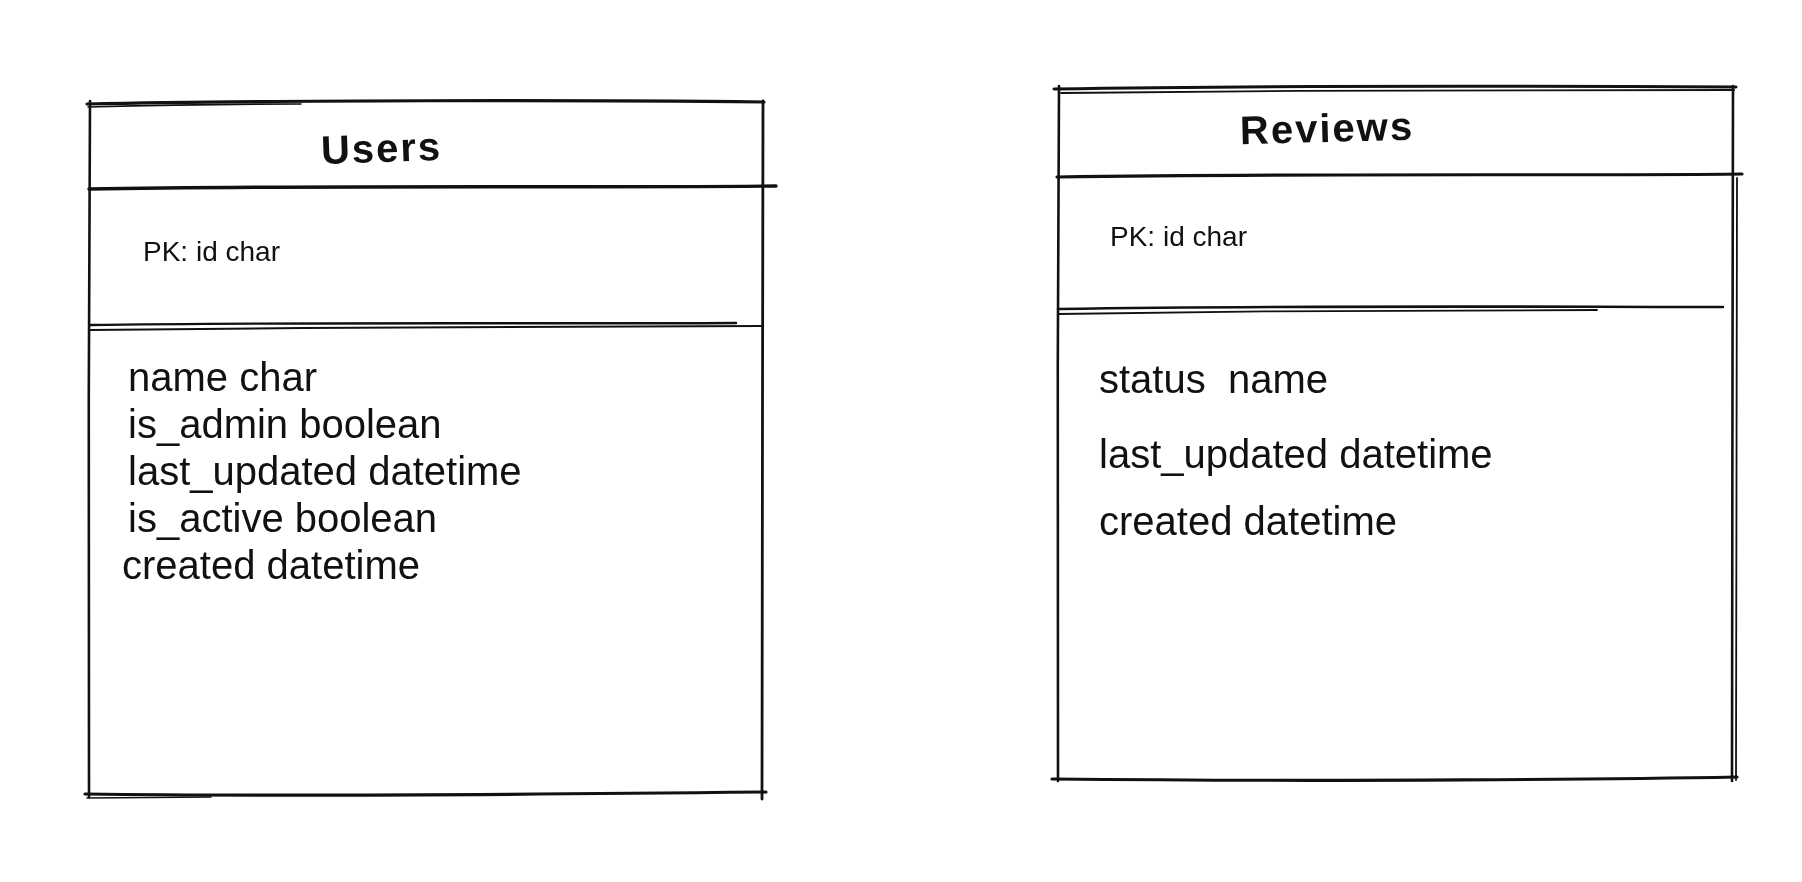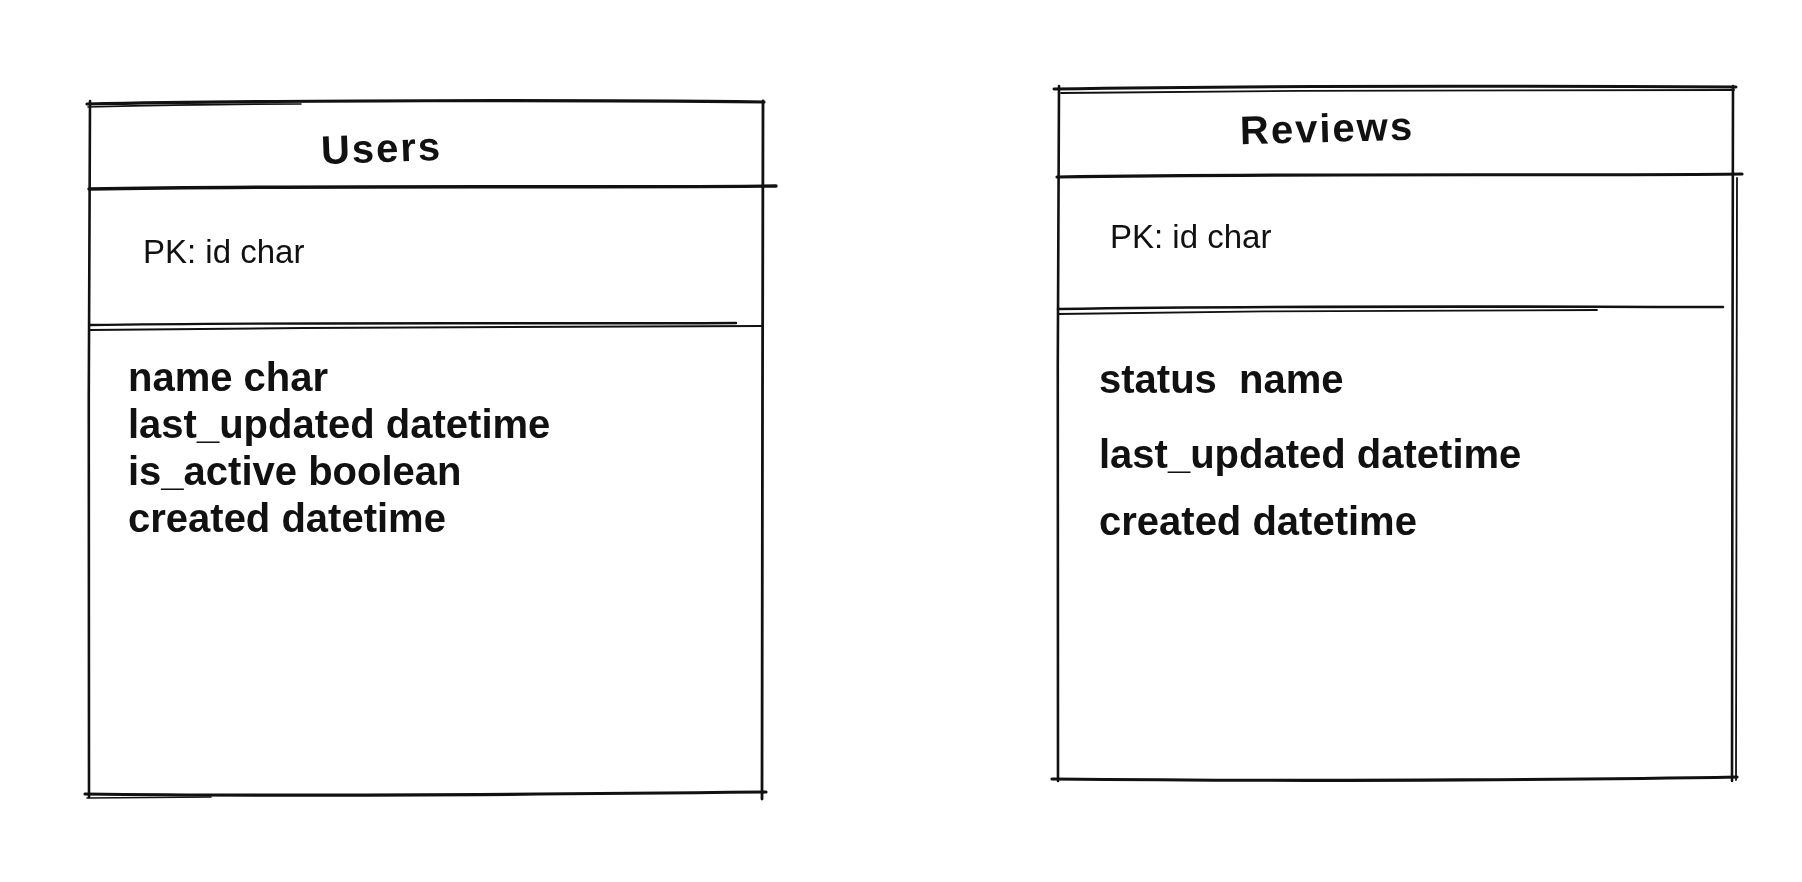--- a/index.html
+++ b/index.html
@@ -12,27 +12,27 @@
   .entity.users{left:88px;top:100px;width:675px;height:695px;}
   .entity.reviews{left:1057px;top:86px;width:676px;height:694px;}
   svg.frame{position:absolute;left:-22px;top:-22px;overflow:visible;pointer-events:none;}
   svg.frame path{fill:none;stroke:#111111;stroke-linecap:round;}
   .title{
     position:absolute;left:0;width:100%;text-align:center;
     font-size:40px;line-height:48px;font-weight:700;letter-spacing:2px;
   }
   .users .title{top:24px;transform:translateX(-44px) rotate(-2deg);}
   .reviews .title{top:18px;transform:translateX(-68px) rotate(-1.5deg);}
-  .pk{position:absolute;font-size:33px;line-height:48px;white-space:pre;}
+  .pk{position:absolute;font-size:28px;line-height:48px;white-space:pre;}
   .users .pk{left:55px;top:128px;}
   .reviews .pk{left:53px;top:127px;}
   .fields{position:absolute;font-size:40px;}
   .users .fields{left:40px;top:254px;line-height:47px;}
   .reviews .fields{left:42px;top:260px;line-height:67px;}
-  .field{white-space:pre;font-weight:bold;}
+  .field{white-space:pre;}
   .users .field:nth-child(5){margin-left:-6px;}
   .reviews .field:nth-child(2){margin-top:8px;}
   .reviews .field:nth-child(4){margin-top:-5px;}
   .reviews .field:nth-child(6){margin-left:6px;}
 </style>
 </head>
 <body>
 
 <div class="canvas">
 
@@ -48,20 +48,21 @@
 
       <path d="M 23 111 C 250 107 520 110 710 108" stroke-width="3.4"></path>
 
       <path d="M 24 247 C 220 244 470 246 670 245" stroke-width="2.4"></path>
       <path d="M 24 252 C 250 249 500 249 696 248" stroke-width="2.0"></path>
     </svg>
     <div class="title">Users</div>
     <div class="pk">PK: id char</div>
     <div class="fields">
       <div class="field">name char</div>
+      <div class="field">is_admin boolean</div>
       <div class="field">last_updated datetime</div>
       <div class="field">is_active boolean</div>
       <div class="field">created datetime</div>
     </div>
   </div>
 
   <div class="entity reviews">
     <svg class="frame" width="720" height="738" viewBox="0 0 720 738" aria-hidden="true">
 
       <path d="M 19 25 C 250 21 520 22 701 23" stroke-width="3.0"></path>

